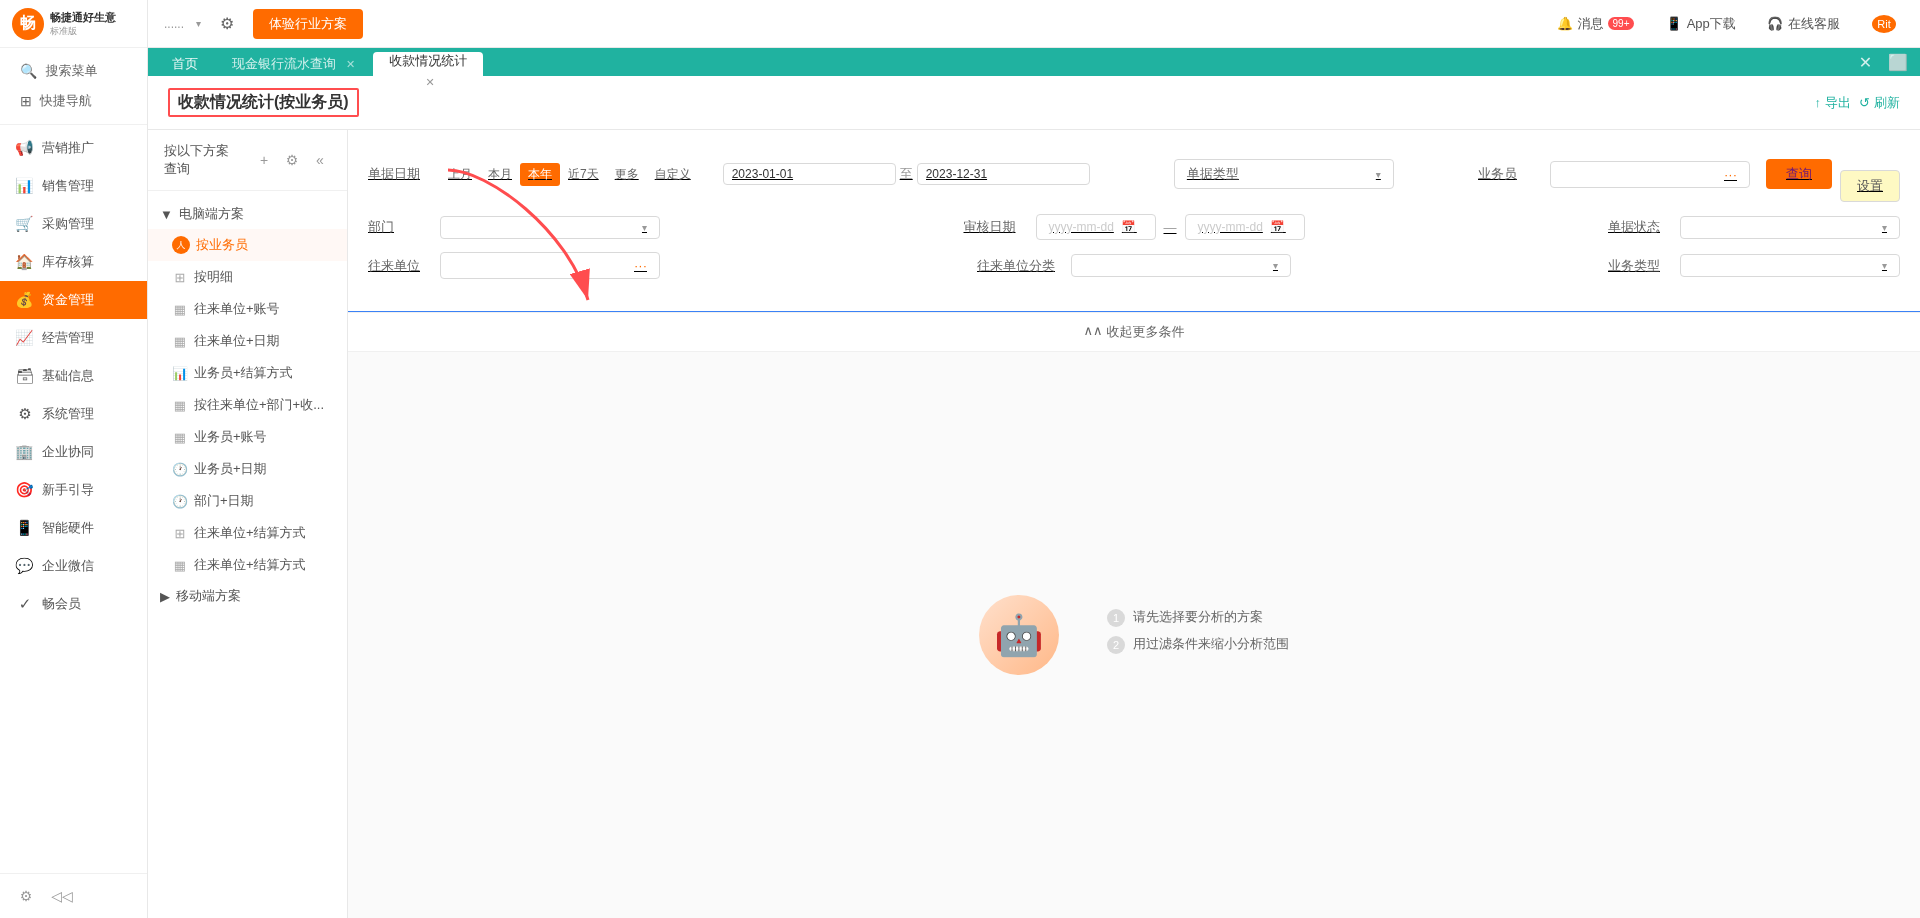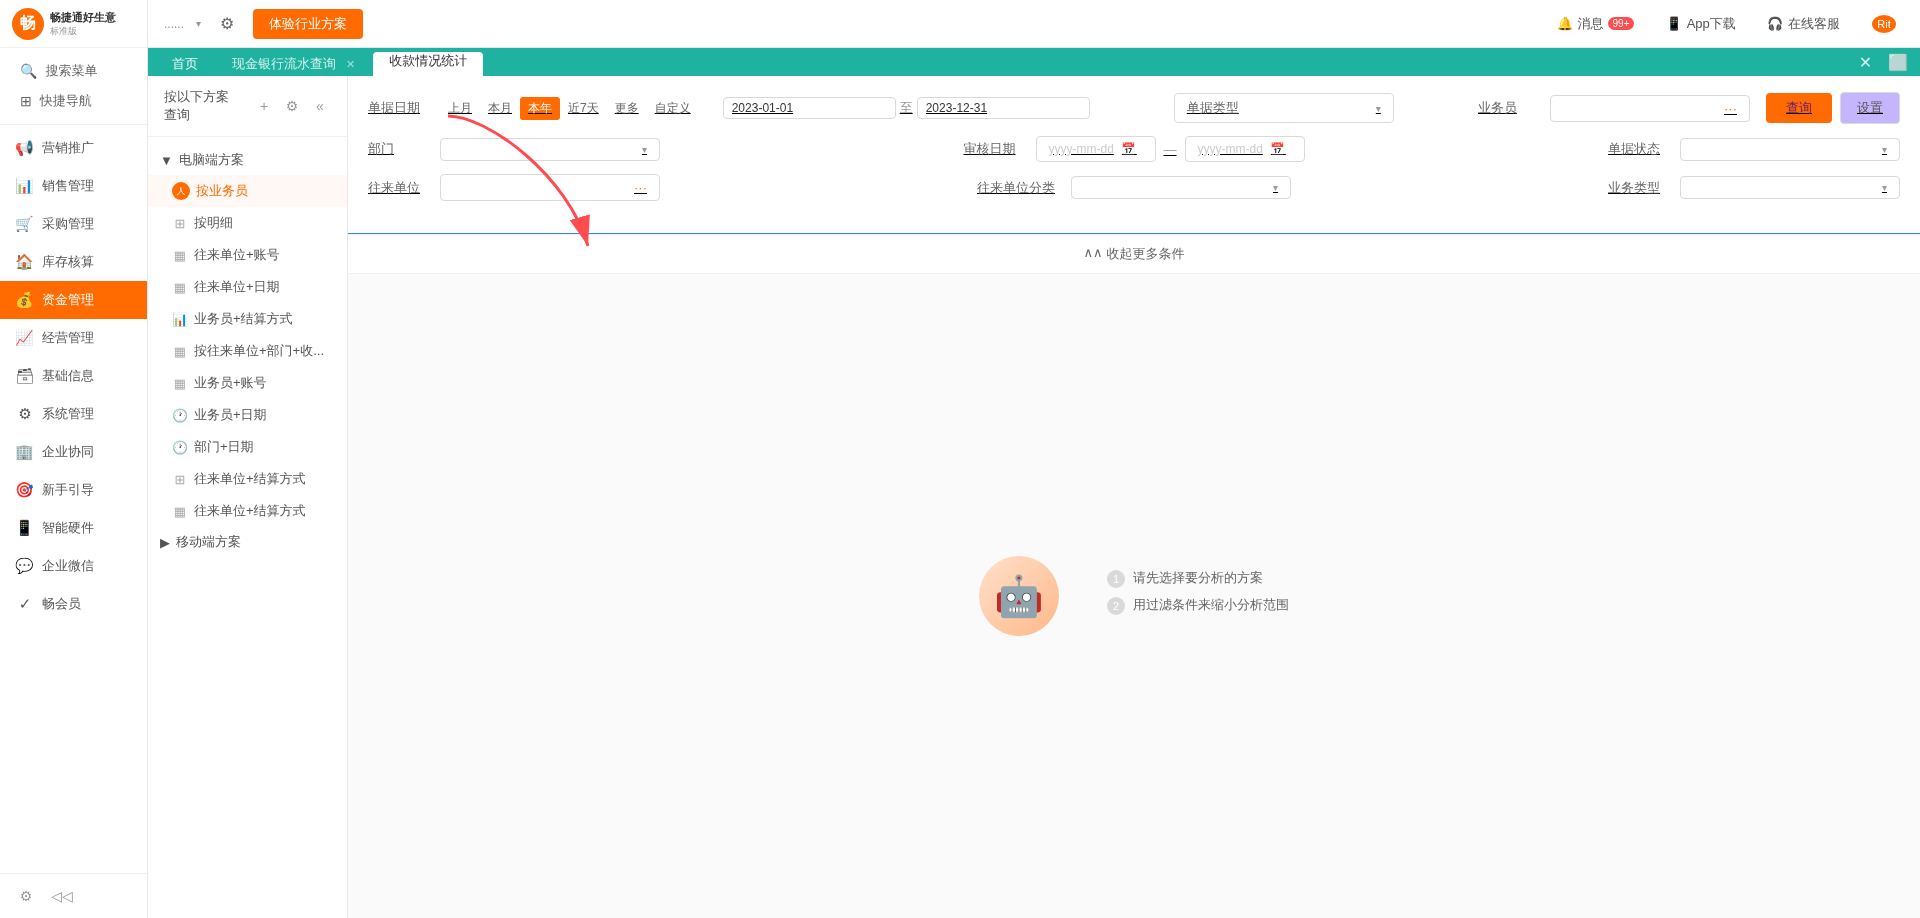--- a/index.html
+++ b/index.html
@@ -84,21 +84,21 @@
     .date-input { padding: 3px 8px; border: 1px solid #d9d9d9; border-radius: 4px; font-size: 12px; color: #333; min-width: 90px; }
     .date-dash { color: #999; }
 
     .filter-select { display: flex; align-items: center; gap: 4px; padding: 5px 12px; border: 1px solid #d9d9d9; border-radius: 4px; cursor: pointer; font-size: 13px; color: #666; min-width: 200px; }
     .filter-select-arrow { margin-left: auto; color: #999; font-size: 10px; }
     .filter-date-picker { display: flex; align-items: center; gap: 4px; padding: 5px 12px; border: 1px solid #d9d9d9; border-radius: 4px; font-size: 12px; color: #ccc; min-width: 120px; }
     .filter-dash-group { display: flex; align-items: center; gap: 4px; }
 
     .right-panel-buttons { display: flex; gap: 8px; align-items: center; margin-left: auto; }
     .query-btn { background: #ff6b00; color: #701a75; border: none; padding: 6px 20px; border-radius: 4px; cursor: pointer; font-size: 13px; font-weight: 500; }
-    .settings-btn { background: #c4b5fd; color: #555; border: 1px solid #d9d9d9; padding: 6px 16px; border-radius: 4px; cursor: pointer; font-size: 13px; }
+    .settings-btn { background: #fef9c3; color: #555; border: 1px solid #d9d9d9; padding: 6px 16px; border-radius: 4px; cursor: pointer; font-size: 13px; margin-top: 24px; }
 
     
     .collapse-bar { display: flex; justify-content: center; padding: 10px; border-top: 1px solid #f0f0f0; cursor: pointer; color: #666; font-size: 13px; }
 
     
     .empty-area { flex: 1; display: flex; flex-direction: column; align-items: center; justify-content: center; background: #fafafa; border-top: 1px solid #f0f0f0; }
     .empty-robot { width: 80px; height: 80px; background: linear-gradient(135deg, #ffe0cc, #ffb888); border-radius: 50%; display: flex; align-items: center; justify-content: center; font-size: 36px; }
     .empty-hint { display: flex; align-items: flex-start; gap: 8px; margin-bottom: 8px; color: #666; font-size: 13px; }
     .hint-num { width: 18px; height: 18px; border-radius: 50%; background: #d9d9d9; color: white; display: flex; align-items: center; justify-content: center; font-size: 11px; flex-shrink: 0; margin-top: 1px; }
 
@@ -236,20 +236,33 @@
       <span class="tab-close">✕</span>
     </div>
     <div class="tabbar-right">
       <span class="tabbar-icon-btn">✕</span>
       <span class="tabbar-icon-btn">⬜</span>
     </div>
   </div>
 
   <div class="page-content">
 
+    <div class="page-header">
+      <div class="page-title red-box">收款情况统计(按业务员)</div>
+      <div class="page-header-right">
+        <div class="export-btn">
+          <span>↑</span>
+          <span>导出</span>
+        </div>
+        <div class="refresh-btn">
+          <span>↺</span>
+          <span>刷新</span>
+        </div>
+      </div>
+    </div>
 
     <div class="content-area" style="position:relative;">
 
       <div class="left-panel">
         <div class="left-panel-header">
           <span class="left-panel-title">按以下方案查询</span>
           <div class="left-panel-actions">
             <div class="left-panel-action-btn">+</div>
             <div class="left-panel-action-btn">⚙</div>
             <div class="left-panel-action-btn">«</div>

